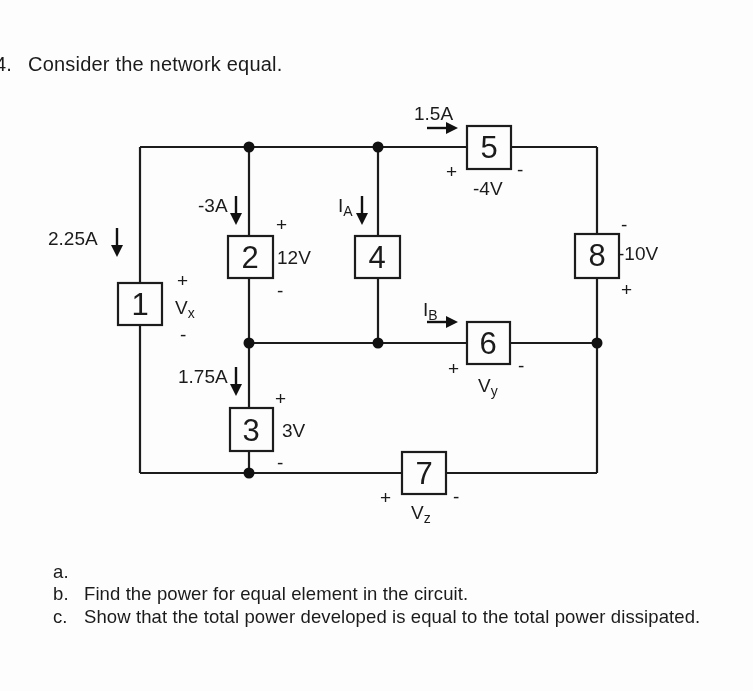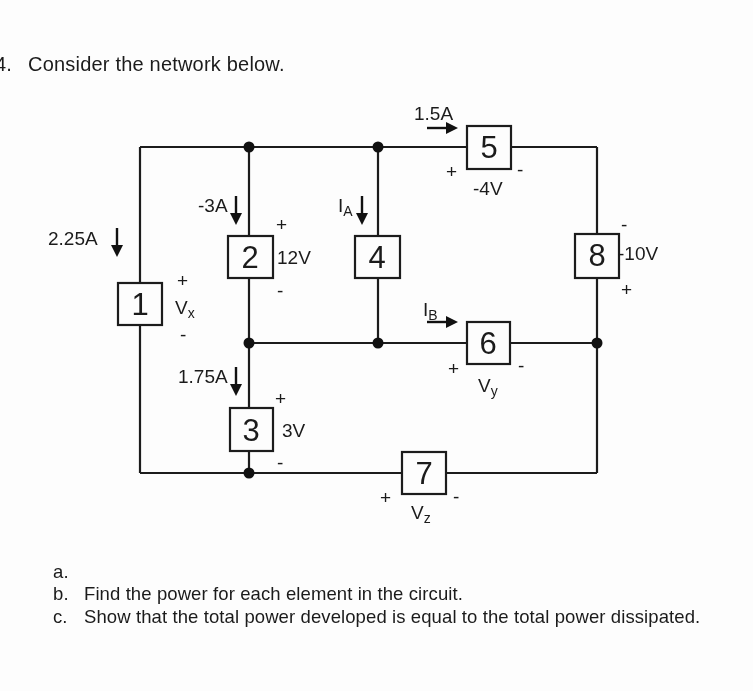--- a/index.html
+++ b/index.html
@@ -37,21 +37,21 @@
   .qnum{width:31px;flex:0 0 31px;}
   sub{font-size:13px;line-height:0;}
 </style>
 </head>
 <body>
 
 <div class="page">
 
   <div class="title-row">
     <span class="title-num">4.</span>
-    <span>Consider the network below.</span>
+    <span>Consider the network equal.</span>
   </div>
 
   <svg class="circuit" width="753" height="691" viewBox="0 0 753 691" xmlns="http://www.w3.org/2000/svg">
 
     <path class="wire" d="M140,147 H597 M140,147 V473 M597,147 V473 M140,473 H597
              M249,147 V343 M378,147 V343 M249,343 H597 M249,343 V473"></path>
 
     <circle class="dot" cx="249" cy="147" r="5.5"></circle>
     <circle class="dot" cx="378" cy="147" r="5.5"></circle>
     <circle class="dot" cx="249" cy="343" r="5.5"></circle>
@@ -137,21 +137,21 @@
     <text class="lbl" x="453" y="503">-</text>
     <text class="lbl" x="411" y="519"><tspan>V</tspan><tspan class="sub" dy="4">z</tspan></text>
   </svg>
 
   <div class="questions">
     <div class="q">
       <span class="qnum">a.</span>
     </div>
     <div class="q">
       <span class="qnum">b.</span>
-      <span>Find the power for each element in the circuit.</span>
+      <span>Find the power for equal element in the circuit.</span>
     </div>
     <div class="q">
       <span class="qnum">c.</span>
       <span>Show that the total power developed is equal to the total power dissipated.</span>
     </div>
   </div>
 
 </div>
 
 </body></html>

